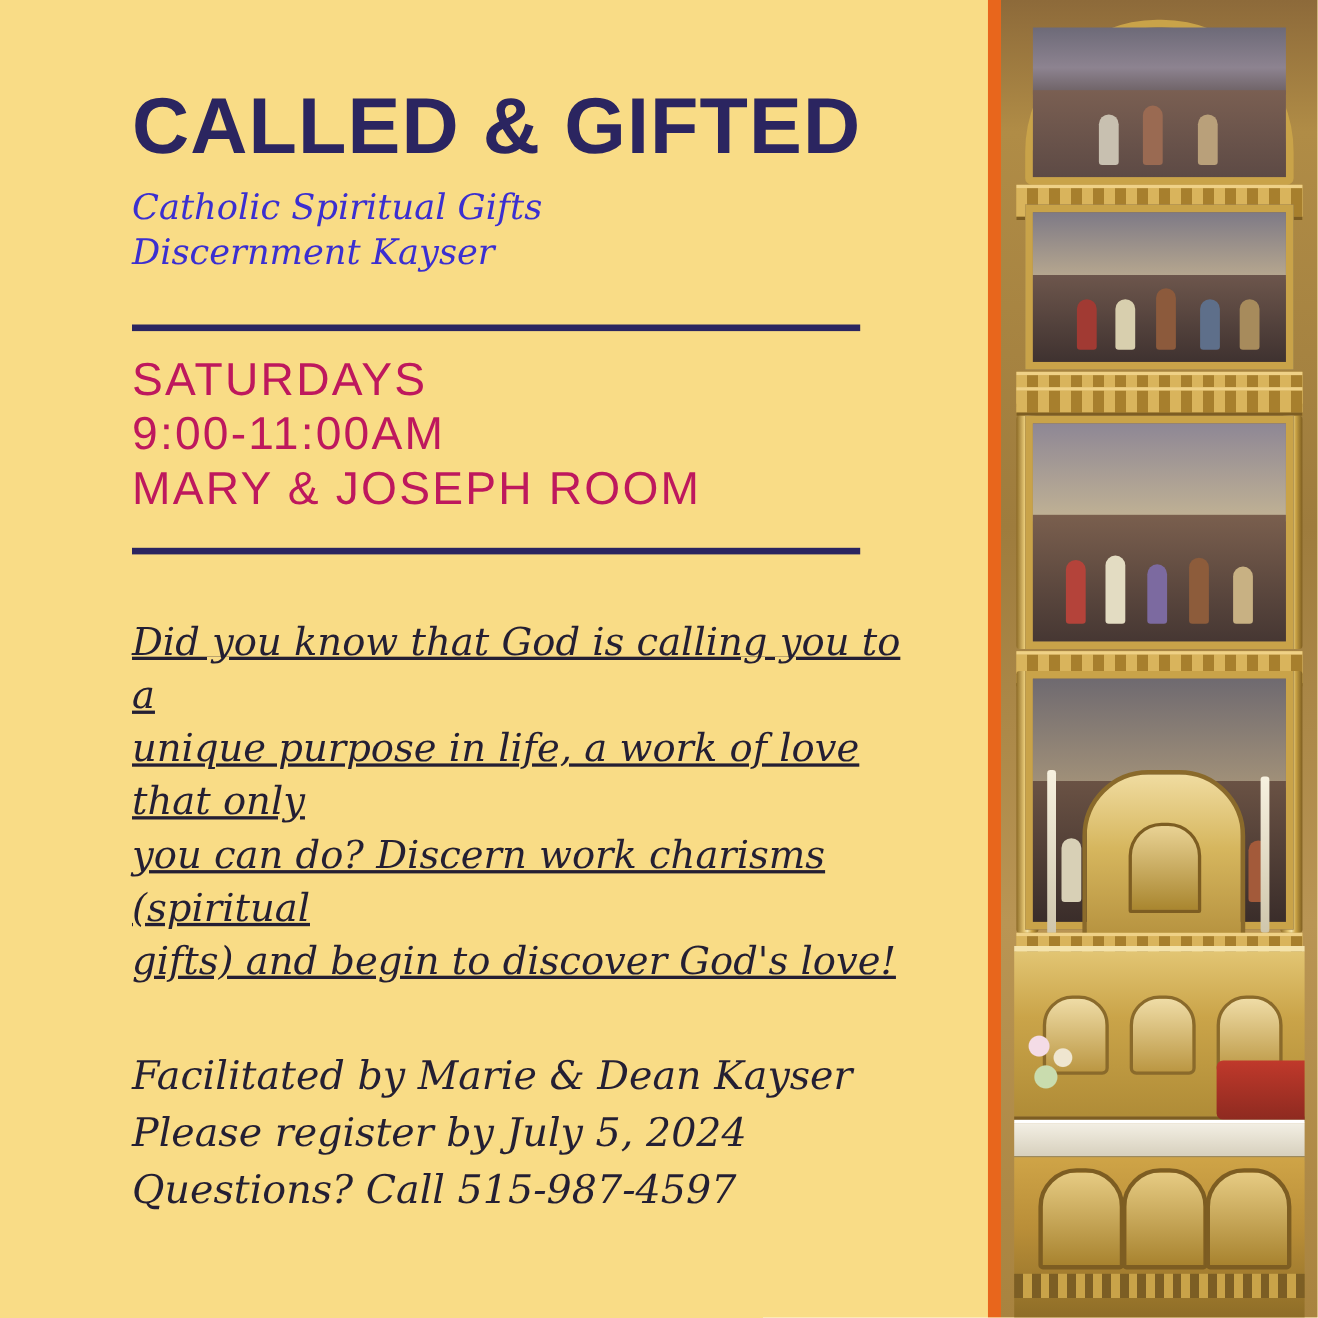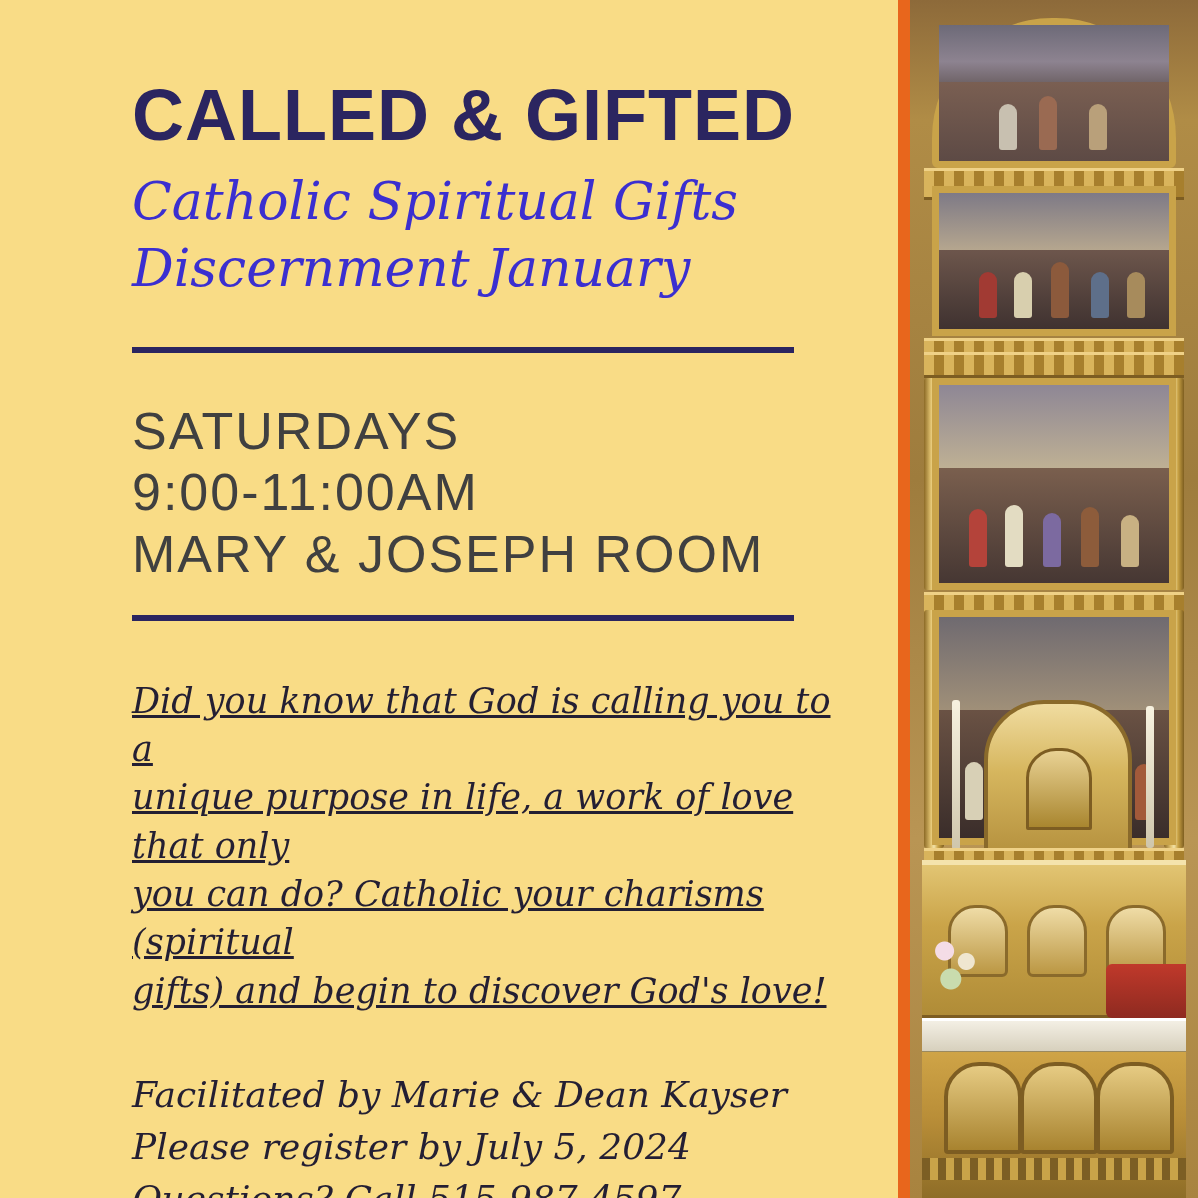--- a/index.html
+++ b/index.html
@@ -12,21 +12,21 @@
     width: 1198px;
     height: 1198px;
     background: #f9dc86;
     overflow: hidden;
     font-family: "Liberation Sans", sans-serif;
   }
 
   
   .content {
     position: absolute;
-    left: 12px;
+    left: 0;
     top: 0;
     width: 898px;
     height: 1198px;
     box-sizing: border-box;
     padding: 78px 110px 0 120px;
   }
 
   .title {
     font-family: "Liberation Sans", sans-serif;
     font-size: 72px;
@@ -34,43 +34,43 @@
     letter-spacing: 1px;
     color: #2b2560;
     line-height: 1.05;
     margin: 0 0 14px 0;
     white-space: nowrap;
   }
 
   .subtitle {
     font-family: "DejaVu Serif", serif;
     font-style: italic;
-    font-size: 52px;
+    font-size: 32px;
     line-height: 1.3;
     color: #3b2fd0;
     margin: 0;
   }
   .subtitle .line { display: block; }
 
   .rule {
     height: 6px;
     background: #2b2560;
     margin: 34px 0 0 0;
     width: 662px;
   }
   .rule.top { margin-top: 44px; }
   .rule.bottom { margin-top: 30px; }
 
   .details {
-    margin-top: 48px;
+    margin-top: 19px;
     font-family: "Liberation Sans", sans-serif;
-    font-size: 52px;
+    font-size: 42px;
     font-weight: 400;
     letter-spacing: 2px;
-    color: #404040;
+    color: #be185d;
     line-height: 1.18;
     text-transform: uppercase;
   }
   .details .line { display: block; }
 
   .body-text {
     margin-top: 56px;
     font-family: "DejaVu Serif", serif;
     font-style: italic;
     font-size: 35px;
@@ -273,37 +273,37 @@
 <body>
 
 <div class="poster">
 
   <div class="content">
 
     <h1 class="title">CALLED &amp; GIFTED</h1>
 
     <div class="subtitle">
       <span class="line">Catholic Spiritual Gifts</span>
-      <span class="line">Discernment January</span>
+      <span class="line">Discernment Kayser</span>
     </div>
 
     <div class="rule top"></div>
 
     <div class="details">
       <span class="line">SATURDAYS</span>
       <span class="line">9:00-11:00AM</span>
       <span class="line">MARY &amp; JOSEPH ROOM</span>
     </div>
 
     <div class="rule bottom"></div>
 
     <div class="body-text">
       <span class="line">Did you know that God is calling you to a</span>
       <span class="line">unique purpose in life, a work of love that only</span>
-      <span class="line">you can do? Catholic your charisms (spiritual</span>
+      <span class="line">you can do? Discern work charisms (spiritual</span>
       <span class="line">gifts) and begin to discover God's love!</span>
     </div>
 
     <div class="footer-text">
       <span class="line">Facilitated by Marie &amp; Dean Kayser</span>
       <span class="line">Please register by July 5, 2024</span>
       <span class="line">Questions? Call 515-987-4597</span>
     </div>
 
   </div>

